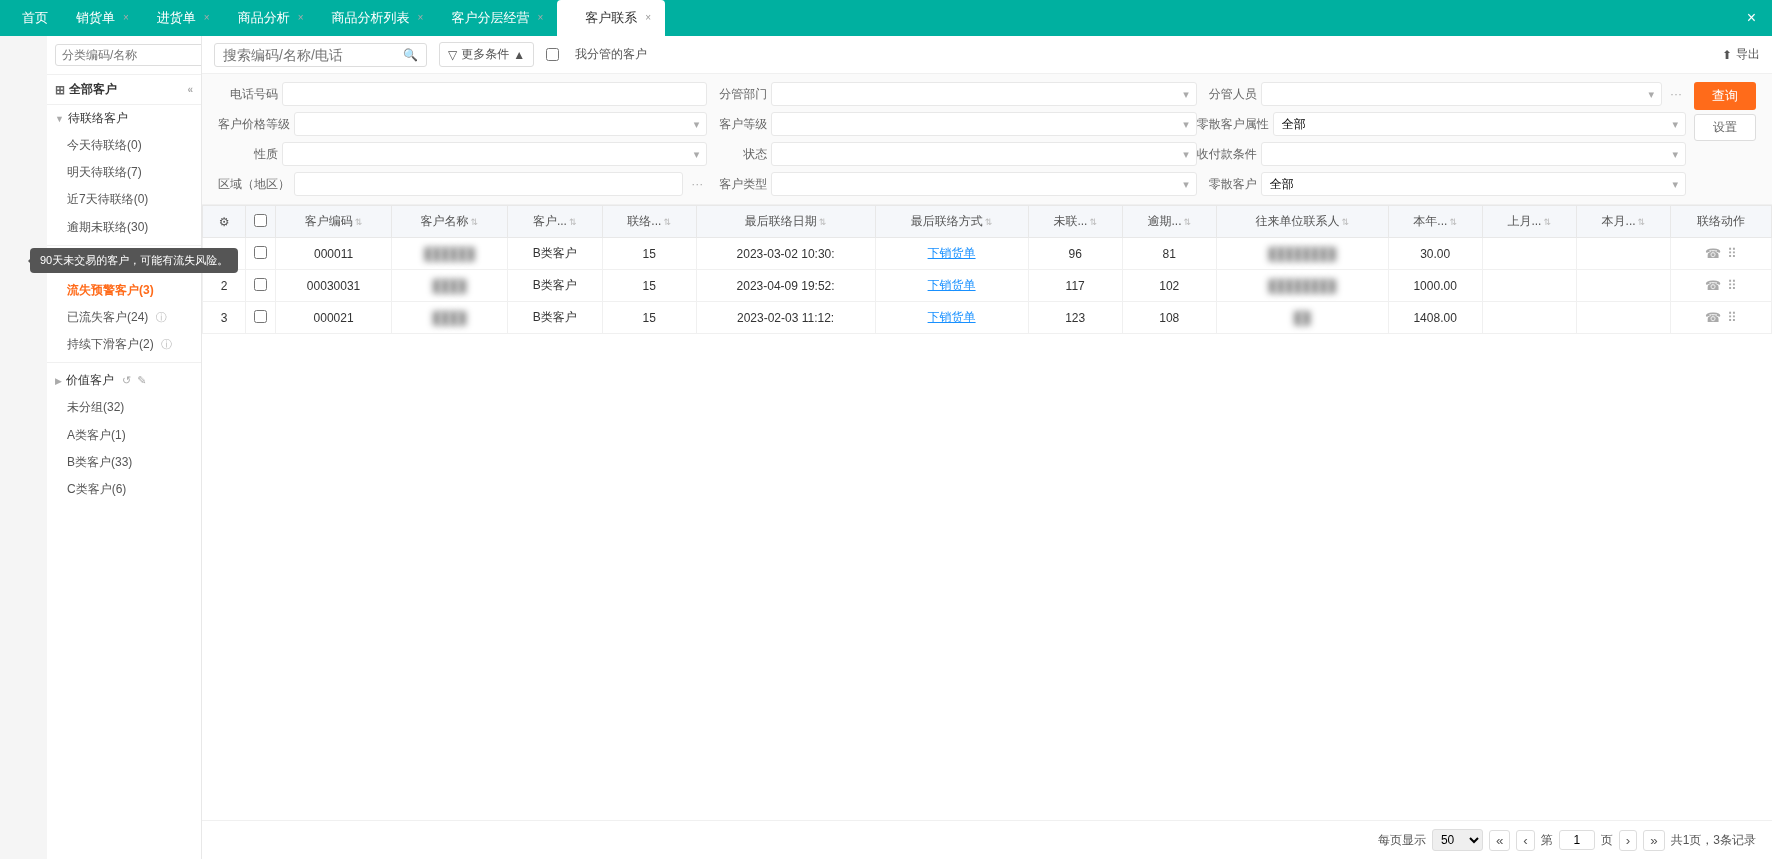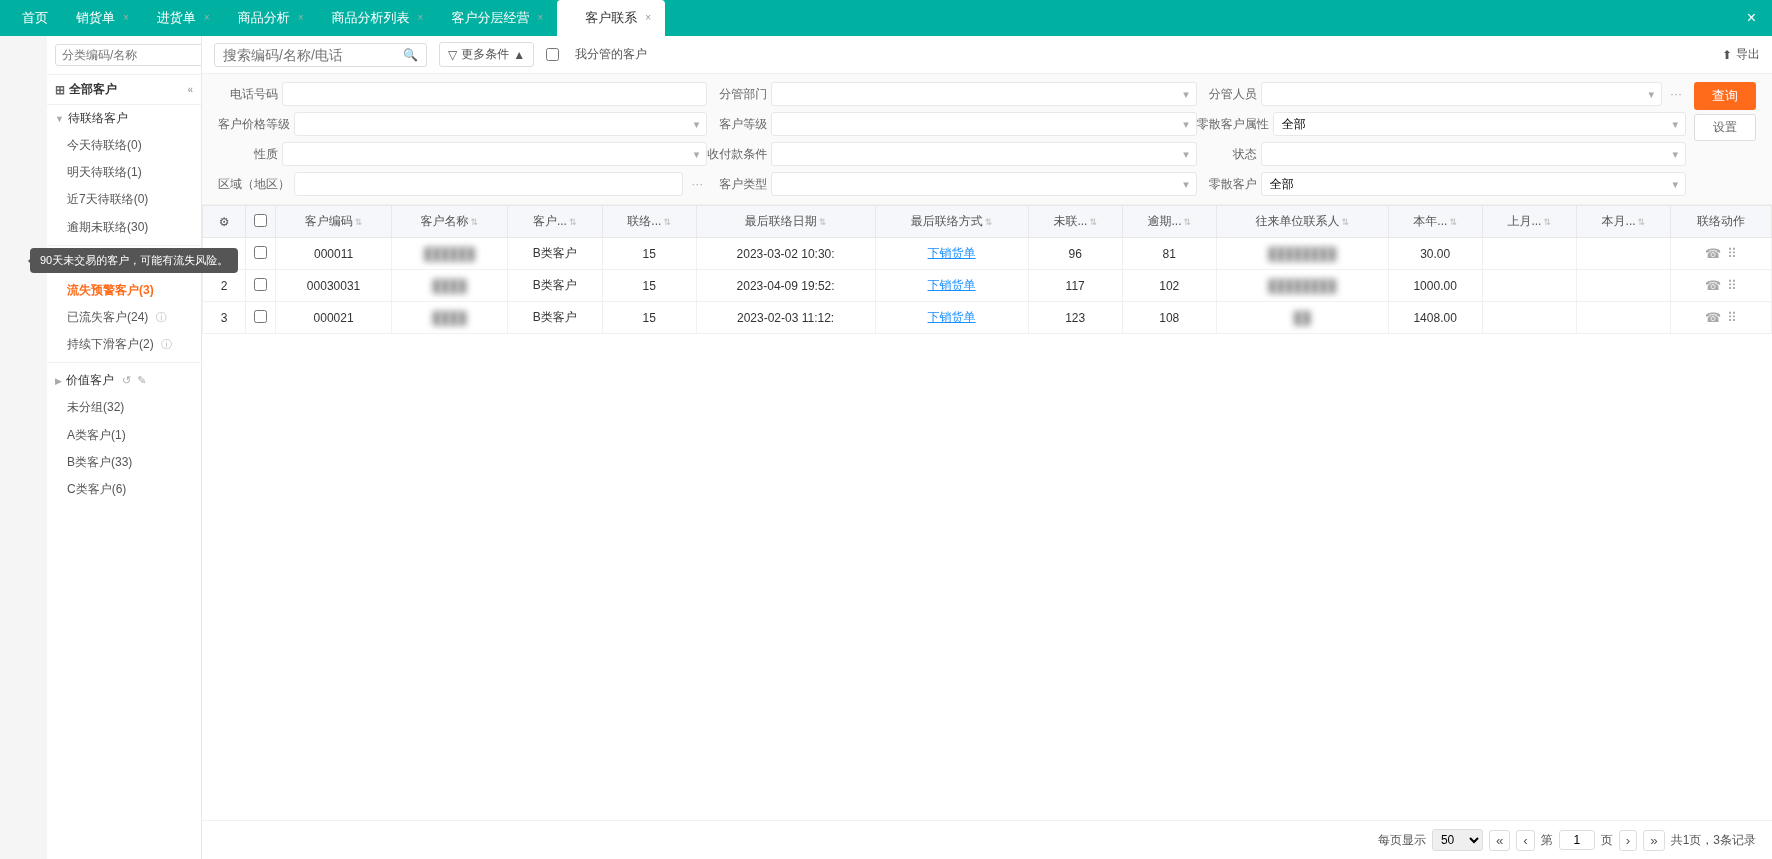--- a/index.html
+++ b/index.html
@@ -137,21 +137,21 @@
       <span>全部客户</span>
       <span class="collapse-icon">«</span>
     </div>
 
     <div class="sidebar-group">
       <div class="sidebar-group-title">
         <span class="arrow">▼</span>
         <span>待联络客户</span>
       </div>
       <div class="sidebar-item">今天待联络(0)</div>
-      <div class="sidebar-item">明天待联络(1)</div>
+      <div class="sidebar-item">明天待联络(7)</div>
       <div class="sidebar-item">近7天待联络(0)</div>
       <div class="sidebar-item">逾期未联络(30)</div>
     </div>
 
     <div class="sidebar-divider"></div>
 
     <div class="sidebar-group">
       <div class="sidebar-group-title">
         <span class="arrow">▼</span>
         <span>问题客户</span>
@@ -254,27 +254,27 @@
           </div>
 
           <div class="adv-filter-row">
             <div class="adv-field">
               <span class="adv-label">性质</span>
               <div class="adv-select-wrap">
                 <select><option></option></select>
               </div>
             </div>
             <div class="adv-field">
+              <span class="adv-label">状态</span>
+              <div class="adv-select-wrap">
+                <select><option></option></select>
+              </div>
+            </div>
+            <div class="adv-field">
               <span class="adv-label">收付款条件</span>
-              <div class="adv-select-wrap">
-                <select><option></option></select>
-              </div>
-            </div>
-            <div class="adv-field">
-              <span class="adv-label">状态</span>
               <div class="adv-select-wrap">
                 <select><option></option></select>
               </div>
             </div>
           </div>
 
           <div class="adv-filter-row">
             <div class="adv-field">
               <span class="adv-label">区域（地区）</span>
               <input class="adv-input" type="text" value="" style="">

